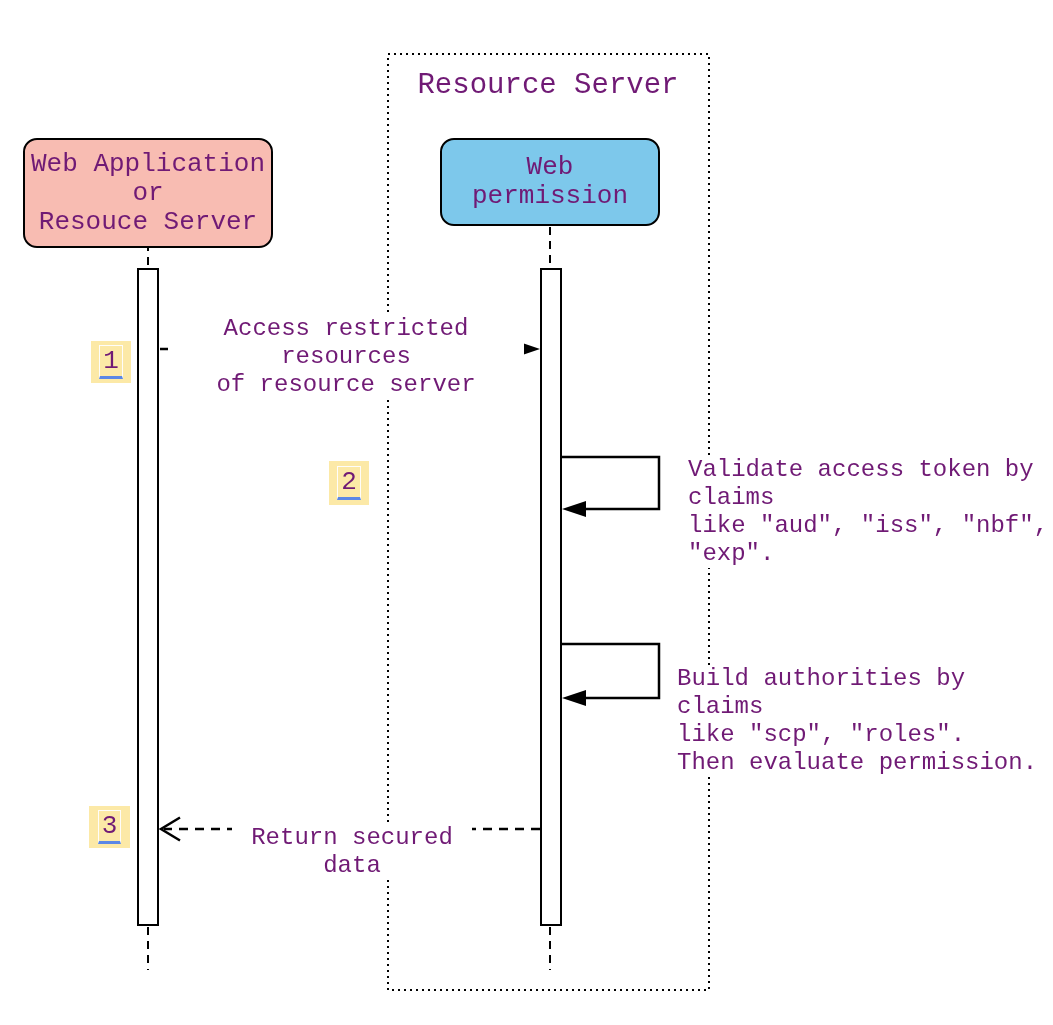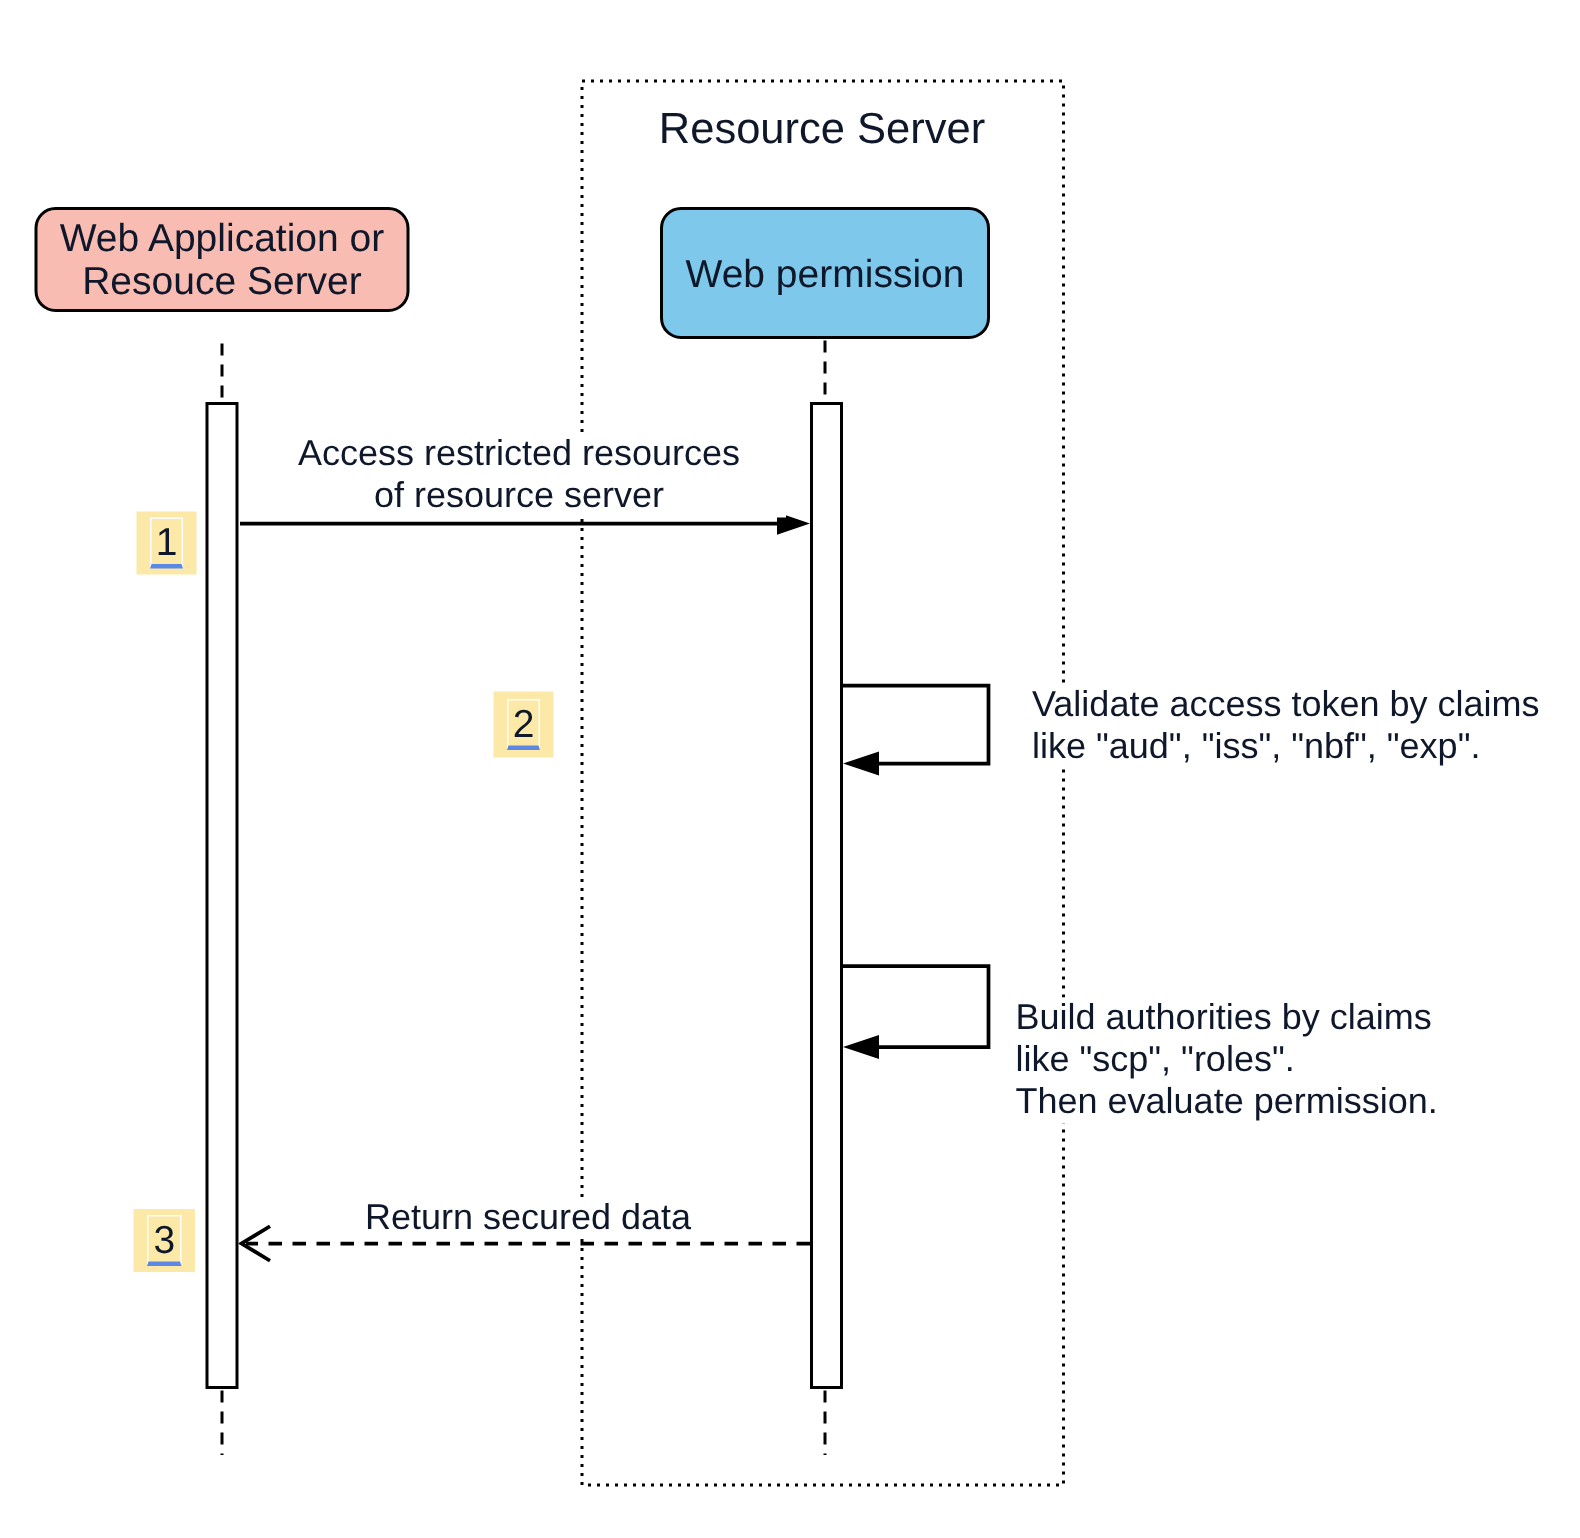--- a/index.html
+++ b/index.html
@@ -1,18 +1,18 @@
 <!DOCTYPE html>
 <html><head>
 <meta charset="utf-8">
 <style>
   html,body { margin:0; padding:0; background:#ffffff; }
   .canvas {
     position:relative; width:1053px; height:1025px; background:#ffffff;
-    font-family:Liberation Sans, sans-serif; color:#0f172a; overflow:hidden;
+    font-family:Liberation Mono, monospace; color:#701a75; overflow:hidden;
   }
   svg.lines { position:absolute; left:0; top:0; }
   .frame-rect { fill:none; stroke:#000; stroke-width:2; stroke-dasharray:2 4; }
   .lifeline { stroke:#000; stroke-width:2; stroke-dasharray:8 6; fill:none; }
   .msg-line { stroke:#000; stroke-width:2.5; fill:none; }
   .msg-line-dashed { stroke:#000; stroke-width:2.5; fill:none; stroke-dasharray:9 7; }
   .arrow-filled { fill:#000; stroke:none; }
   .arrow-open { stroke:#000; stroke-width:2.5; fill:none; stroke-linecap:butt; }
 
   .frame-title {
@@ -27,21 +27,21 @@
   }
   .actor span { white-space:pre-line; }
   .activation {
     position:absolute; width:22px; box-sizing:border-box;
     background:#ffffff; border:2px solid #000;
   }
   .msg-label {
     position:absolute; font-size:24px; line-height:28px;
     white-space:pre-line; background:#ffffff;
   }
-  .center { text-align:center; }
+  .center { text-align:center;margin-top:26px; }
   .marker {
     position:absolute; display:flex; align-items:center; justify-content:center;
     box-sizing:border-box;
   }
   .marker-digit {
     font-size:26px; line-height:1.1; padding:1px 3px 0 3px;
     border:1px solid rgba(255,255,255,0.95);
     border-bottom:3px solid #5b87e5;
   }
 </style>
@@ -67,21 +67,21 @@
 
     <polyline class="msg-line" points="562,644 659,644 659,698 585,698"></polyline>
     <polygon class="arrow-filled" points="562,698 586,690 586,706"></polygon>
 
     <line class="msg-line-dashed" x1="540" y1="829" x2="164" y2="829"></line>
     <polyline class="arrow-open" points="180,817.5 161,829 180,840.5"></polyline>
   </svg>
 
   <div class="frame-title">Resource Server</div>
 
-  <div class="actor" style="left: 23px; top: 138px; width: 250px; height: 70px; background: rgb(248, 188, 178);">
+  <div class="actor" style="left: 23px; top: 138px; width: 250px; height: 110px; background: rgb(248, 188, 178);">
     <span>Web Application or
 Resouce Server</span>
   </div>
   <div class="actor" style="left: 440px; top: 138px; width: 220px; height: 88px; background: rgb(125, 200, 235);">
     <span>Web permission</span>
   </div>
 
   <div class="activation" style="left:137px; top:268px; height:658px;"></div>
   <div class="activation" style="left:540px; top:268px; height:658px;"></div>
 

